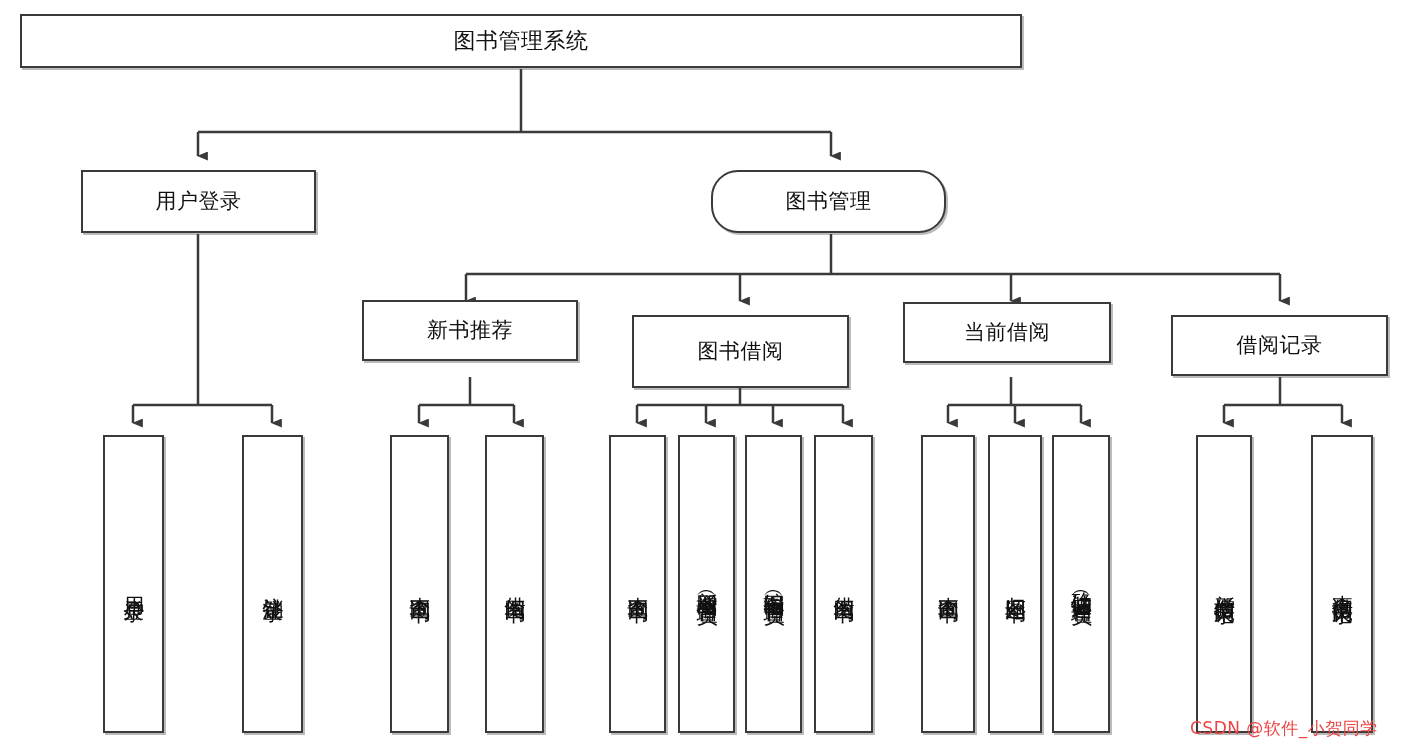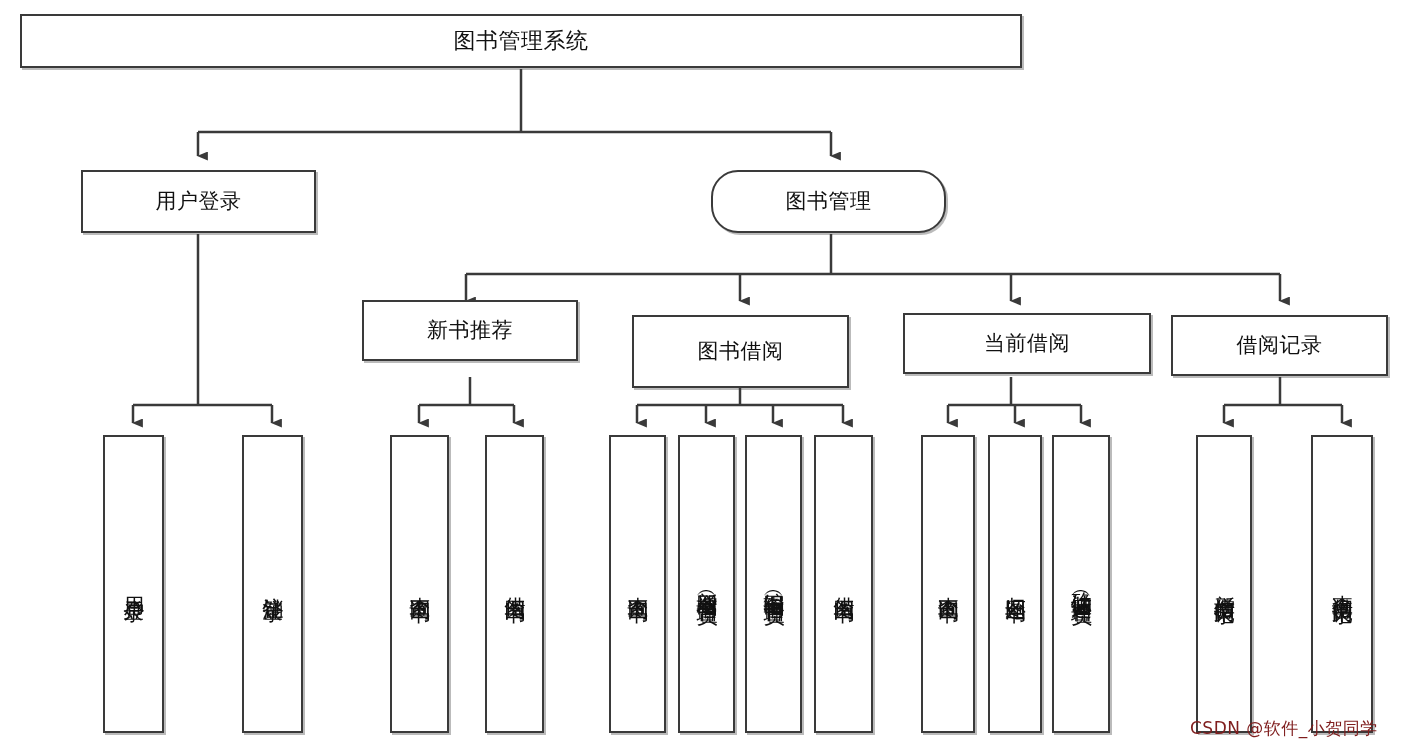--- a/index.html
+++ b/index.html
@@ -62,21 +62,21 @@
     writing-mode: vertical-rl;
     text-orientation: upright;
     font-size: 21px;
     letter-spacing: 2px;
     line-height: 1.0;
     max-height: 96%;
   }
   .watermark {
     position: absolute;
     font-size: 17px;
-    color: #7f1d1d;
+    color: #ef4444;
     white-space: nowrap;
     letter-spacing: 0.5px;
     font-family: "DejaVu Sans", "Liberation Sans", sans-serif;
   }
 </style>
 </head>
 <body>
 
 <div id="canvas">
 
@@ -143,21 +143,21 @@
   </div>
 
   <div class="node horiz" style="left:362px; top:300px; width:216px; height:61px;">
     <span class="label">新书推荐</span>
   </div>
 
   <div class="node horiz" style="left:632px; top:315px; width:217px; height:73px;">
     <span class="label">图书借阅</span>
   </div>
 
-  <div class="node horiz" style="left:903px; top:313px; width:248px; height:61px;">
+  <div class="node horiz" style="left:903px; top:302px; width:208px; height:61px;">
     <span class="label">当前借阅</span>
   </div>
 
   <div class="node horiz" style="left:1171px; top:315px; width:217px; height:61px;">
     <span class="label">借阅记录</span>
   </div>
 
   <div class="node vert" style="left:103px; top:435px; width:61px; height:298px;">
     <span class="label">用户登录</span>
   </div>

